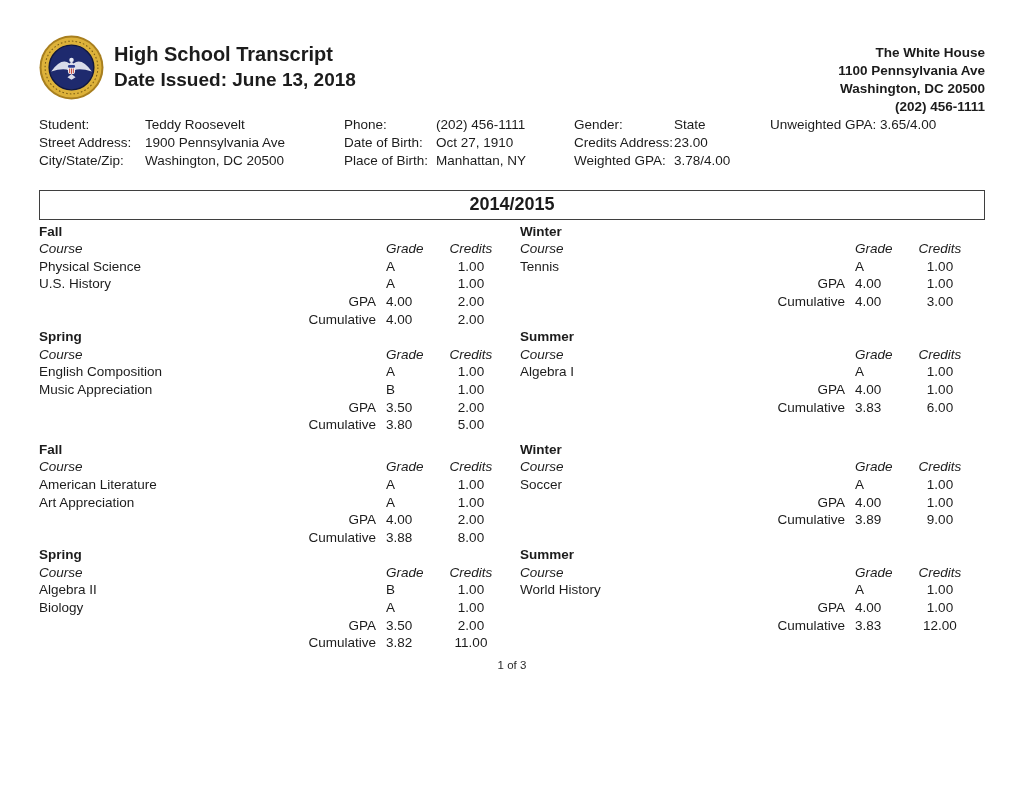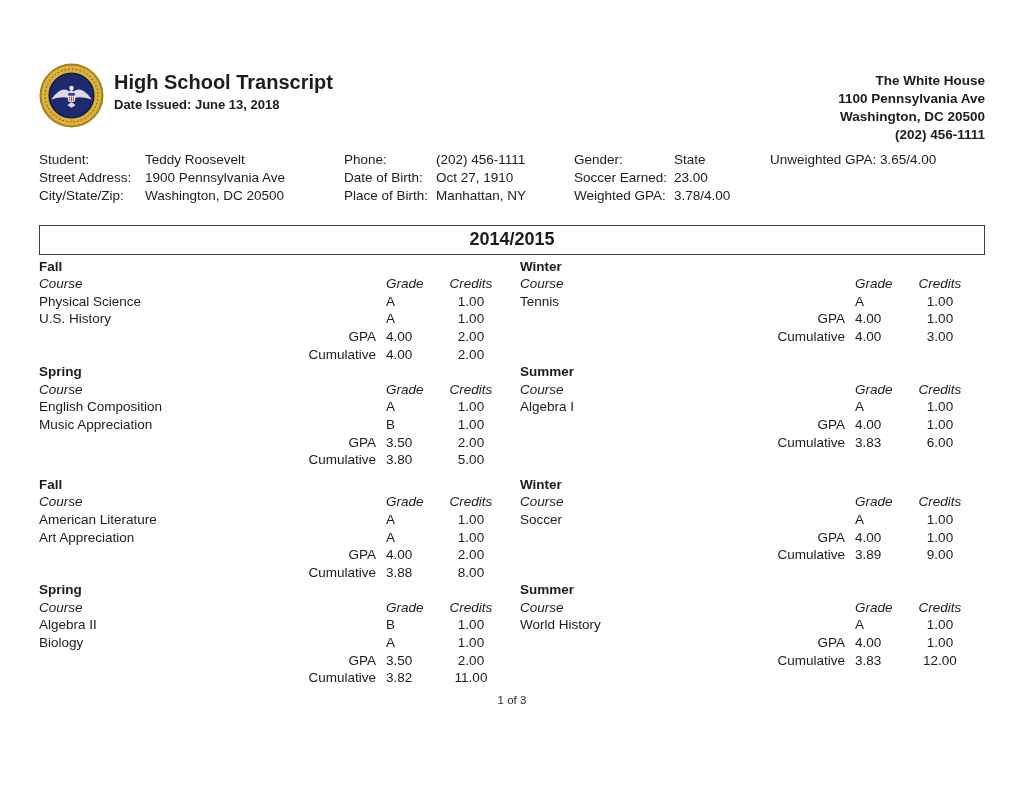--- a/index.html
+++ b/index.html
@@ -1,31 +1,31 @@
 <!DOCTYPE html>
 <html><head>
 <meta charset="utf-8">
 <style>
   html,body{margin:0;padding:0;background:#fff;}
   body{width:1024px;height:790px;overflow:hidden;}
   .page{
     box-sizing:border-box;width:1024px;height:790px;
-    padding:63px 39px 0 39px;
+    padding:35px 39px 0 39px;
     font-family:"Liberation Sans",sans-serif;color:#1c1c1c;
   }
   
   .header{display:flex;justify-content:space-between;align-items:flex-start;}
   .header-left{display:flex;gap:10px;}
   .seal{width:65px;height:65px;flex:none;display:block;}
   .title-block{margin-top:8px;}
   .page-title{font-size:20px;font-weight:bold;margin:0;line-height:22px;}
-  .date-issued{font-size:13px;font-weight:bold;margin-top:4px;}
+  .date-issued{font-size:19px;font-weight:bold;margin-top:4px;}
   .school-block{text-align:right;font-weight:bold;font-size:13.5px;line-height:18px;margin-top:9px;}
   
-  .student-info{display:flex;margin-top:7px;font-size:13.5px;line-height:18.2px;}
+  .student-info{display:flex;font-size:13.5px;line-height:18.2px;}
   .info-col{display:flex;flex-direction:column;}
   .info-col:nth-child(1){width:305px;}
   .info-col:nth-child(2){width:230px;}
   .info-col:nth-child(3){width:196px;}
   .info-col:nth-child(4){flex:1;}
   .info-row{display:flex;}
   .info-label{flex:none;}
   .info-col:nth-child(1) .info-label{width:106px;}
   .info-col:nth-child(2) .info-label{width:92px;}
   .info-col:nth-child(3) .info-label{width:100px;}
@@ -113,21 +113,21 @@
           <span class="info-label">Place of Birth:</span>
           <span class="info-value">Manhattan, NY</span>
         </div>
       </div>
       <div class="info-col">
         <div class="info-row">
           <span class="info-label">Gender:</span>
           <span class="info-value">State</span>
         </div>
         <div class="info-row">
-          <span class="info-label">Soccer Earned:</span>
+          <span class="info-label">Credits Address:</span>
           <span class="info-value">23.00</span>
         </div>
         <div class="info-row">
           <span class="info-label">Weighted GPA:</span>
           <span class="info-value">3.78/4.00</span>
         </div>
       </div>
       <div class="info-col">
         <div class="info-row">
           <span class="info-label">Unweighted GPA:</span>

